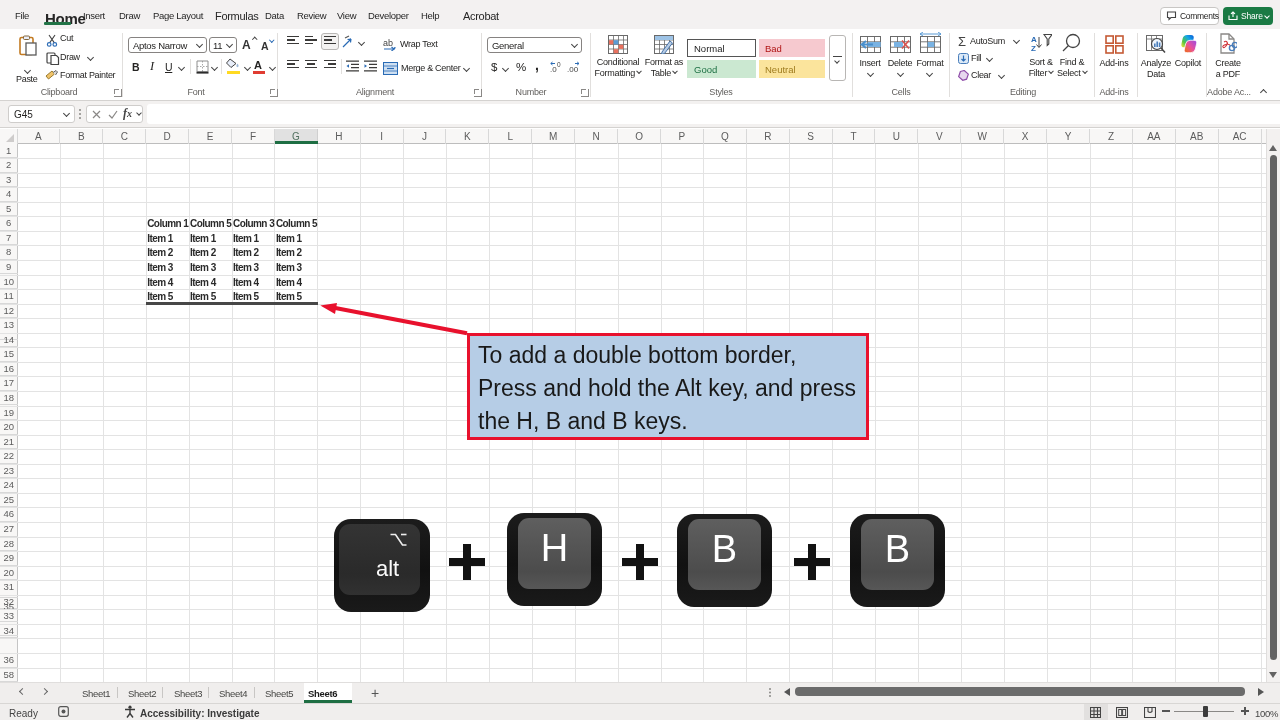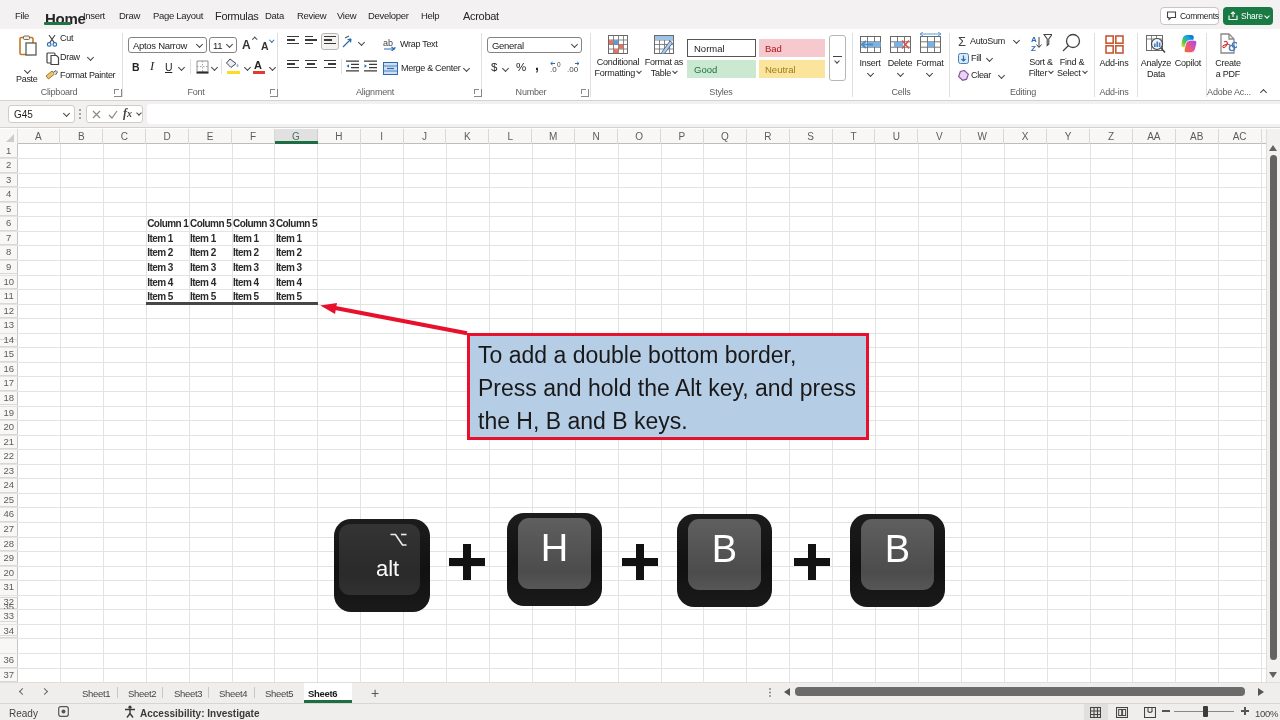--- a/index.html
+++ b/index.html
@@ -408,21 +408,21 @@
 <div class="rowhead" style="top:521.9559999999999px;height:14.556px;line-height:14.556px">27</div>
 <div class="rowhead" style="top:536.512px;height:14.556px;line-height:14.556px">28</div>
 <div class="rowhead" style="top:551.068px;height:14.556px;line-height:14.556px">29</div>
 <div class="rowhead" style="top:565.624px;height:14.556px;line-height:14.556px">20</div>
 <div class="rowhead" style="top:580.18px;height:18px;line-height:14.556px">31</div>
 <div class="rowhead" style="top:594.736px;height:14.556px;line-height:14.556px">32</div>
 <div class="rowhead" style="top:609.2919999999999px;height:27px;line-height:14.556px">33</div>
 <div class="rowhead" style="top:623.848px;height:14.556px;line-height:14.556px">34</div>
 <div class="rowhead" style="top:600px;height:22px;line-height:14.556px">35</div>
 <div class="rowhead" style="top:652.96px;height:14.556px;line-height:14.556px">36</div>
-<div class="rowhead" style="top:667.516px;height:14.556px;line-height:14.556px">37</div>
+<div class="rowhead" style="top:667.516px;height:14.556px;line-height:14.556px">58</div>
 <svg class="abs" style="left:0;top:143.5px" width="1266" height="538.5" viewBox="0 0 1266 538.5">
       <line x1="60.5" y1="0" x2="60.5" y2="538.5" stroke="#e3e3e3" stroke-width="1"></line>
       <line x1="103.5" y1="0" x2="103.5" y2="538.5" stroke="#e3e3e3" stroke-width="1"></line>
       <line x1="146.5" y1="0" x2="146.5" y2="538.5" stroke="#e3e3e3" stroke-width="1"></line>
       <line x1="189.5" y1="0" x2="189.5" y2="538.5" stroke="#e3e3e3" stroke-width="1"></line>
       <line x1="232.5" y1="0" x2="232.5" y2="538.5" stroke="#e3e3e3" stroke-width="1"></line>
       <line x1="274.5" y1="0" x2="274.5" y2="538.5" stroke="#e3e3e3" stroke-width="1"></line>
       <line x1="317.5" y1="0" x2="317.5" y2="538.5" stroke="#e3e3e3" stroke-width="1"></line>
       <line x1="360.5" y1="0" x2="360.5" y2="538.5" stroke="#e3e3e3" stroke-width="1"></line>
       <line x1="403.5" y1="0" x2="403.5" y2="538.5" stroke="#e3e3e3" stroke-width="1"></line>

